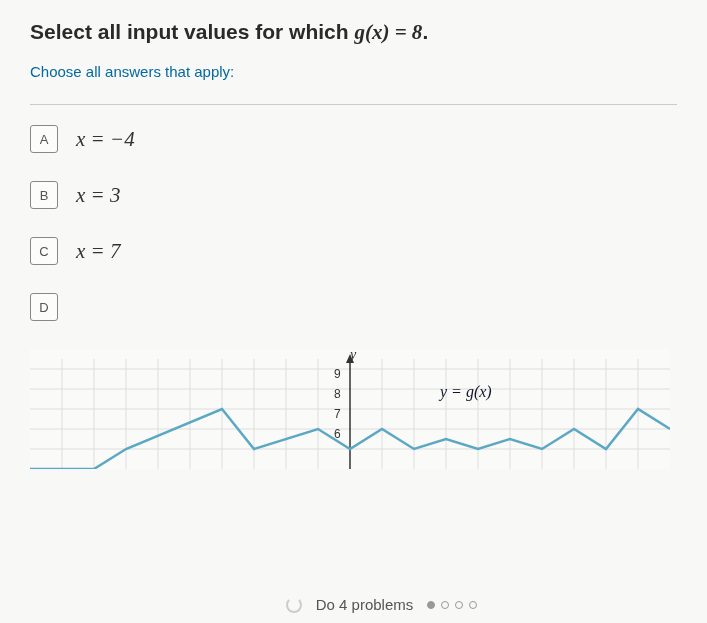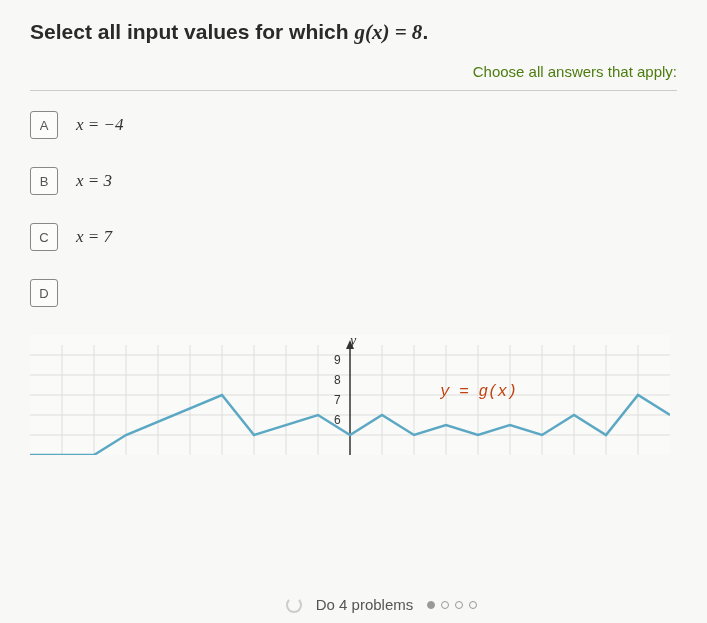--- a/index.html
+++ b/index.html
@@ -21,23 +21,22 @@
       font-weight: 600;
       color: #2a2a2a;
       margin-bottom: 18px;
     }
     .question-title .math {
       font-family: 'Times New Roman', serif;
       font-style: italic;
     }
     .instruction {
       font-size: 15px;
-      color: #4d7c0f;
-      margin-bottom: 10px;
-      text-align: right;
+      color: #0369a1;
+      margin-bottom: 24px;
     }
     .divider {
       border: none;
       border-top: 1px solid #ccc;
       margin-bottom: 20px;
     }
     .option {
       display: flex;
       align-items: center;
       margin-bottom: 28px;
@@ -51,21 +50,21 @@
       display: flex;
       align-items: center;
       justify-content: center;
       font-size: 13px;
       font-weight: 500;
       color: #555;
       margin-right: 18px;
       background: #fcfcfa;
     }
     .option-text {
-      font-size: 17px;
+      font-size: 21px;
       font-family: 'Times New Roman', serif;
       color: #333;
     }
     .option-text.italic-math {
       font-style: italic;
     }
     .chart-area {
       margin-top: 10px;
       position: relative;
       width: 640px;
@@ -90,25 +89,25 @@
     }
     .tick-label {
       position: absolute;
       font-size: 12px;
       color: #333;
       font-family: Arial, sans-serif;
     }
     .func-label {
       position: absolute;
       left: 410px;
-      top: 48px;
-      font-family: Liberation Mono, monospace;
+      top: 34px;
+      font-family: Liberation Serif, serif;
       font-style: italic;
       font-size: 16px;
-      color: #c2410c;
+      color: #0f172a;
     }
     .footer {
       position: absolute;
       bottom: 10px;
       left: 0;
       width: 707px;
       text-align: center;
       font-size: 15px;
       color: #555;
       display: flex;

